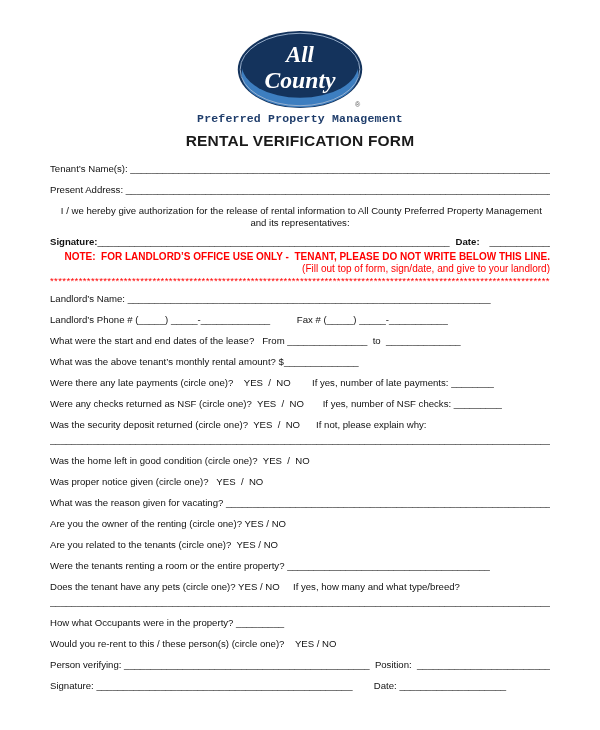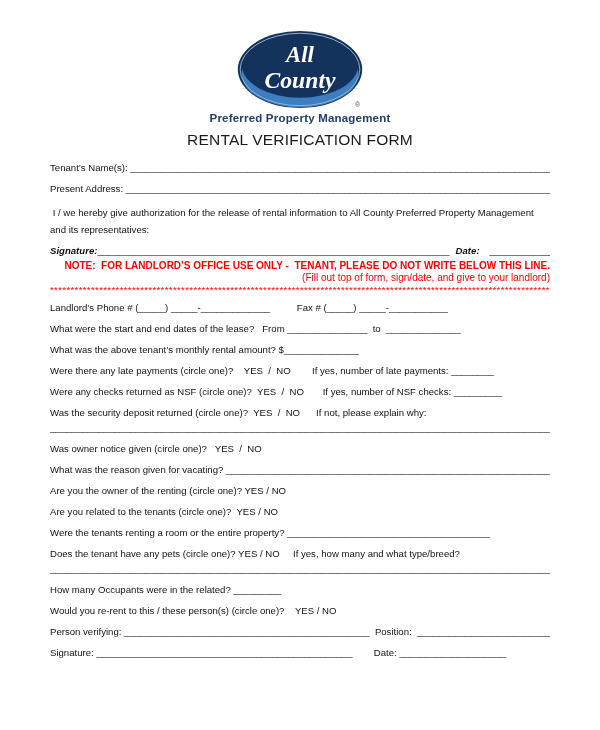--- a/index.html
+++ b/index.html
@@ -7,40 +7,41 @@
   body {
     width: 600px; height: 730px;
     font-family: "Liberation Sans", "DejaVu Sans", sans-serif;
     color: #111111;
   }
   .page { width: 600px; height: 730px; overflow: hidden; background: #ffffff; }
 
   .header { display: flex; flex-direction: column; align-items: center; padding-top: 16px; margin-top: 14px; }
   .logo { display: block; }
   .logo-sub {
-    font-family: Liberation Sans, sans-serif;
+    font-family: Liberation Mono, monospace;
     font-size: 11.5px; font-weight: bold;
     color: #1f3d6b; margin-top: 3px; letter-spacing: .2px;
   }
   .title {
-    font-size: 15.5px; font-weight: normal; color: #1a1a1a;
+    font-size: 15.5px; font-weight: bold; color: #1a1a1a;
     margin-top: 7px; letter-spacing: .2px;
   }
 
   .content { padding: 13px 50px 0 50px; font-size: 9.6px; }
   .frow {
     white-space: pre; overflow: hidden;
     line-height: 12px; margin-bottom: 9px;
   }
   .para {
-    white-space: pre-wrap; line-height: 17px;
+    white-space: pre-wrap; line-height: 12px;
     margin: 1px 0 7px 0;
+    text-align: center;
   }
   .sigrow { margin-bottom: 4px; }
-  .bi { font-weight: bold; font-style: italic; }
+  .bi { font-weight: bold; }
   .date-gap { margin-left: 6px; margin-right: 10px; }
   .red {
     color: #ff0000; text-align: right;
     font-size: 10px; line-height: 10.5px; margin-bottom: 1px;
     white-space: pre; overflow: hidden;
   }
   .red-bold { font-weight: bold; }
   .stars {
     color: #ff0000; font-size: 9.5px; line-height: 11px;
     margin-bottom: 7px; white-space: pre; overflow: hidden; letter-spacing: .4px;
@@ -72,33 +73,35 @@
     <div class="frow">Present Address: _____________________________________________________________________________________________</div>
 
     <div class="para"> I / we hereby give authorization for the release of rental information to All County Preferred Property Management and its representatives:</div>
 
     <div class="frow sigrow"><span class="bi">Signature:</span><span>__________________________________________________________________</span><span class="bi date-gap">Date:</span><span>______________________________</span></div>
 
     <div class="red red-bold">NOTE:  FOR LANDLORD’S OFFICE USE ONLY -  TENANT, PLEASE DO NOT WRITE BELOW THIS LINE.</div>
     <div class="red">(Fill out top of form, sign/date, and give to your landlord)</div>
     <div class="stars">******************************************************************************************************************************************************</div>
 
+    <div class="frow">Landlord’s Name: ____________________________________________________________________</div>
     <div class="frow">Landlord’s Phone # (_____) _____-_____________          Fax # (_____) _____-___________</div>
     <div class="frow">What were the start and end dates of the lease?   From _______________  to  ______________</div>
     <div class="frow">What was the above tenant’s monthly rental amount? $______________</div>
     <div class="frow">Were there any late payments (circle one)?    YES  /  NO        If yes, number of late payments: ________</div>
     <div class="frow">Were any checks returned as NSF (circle one)?  YES  /  NO       If yes, number of NSF checks: _________</div>
     <div class="frow tight">Was the security deposit returned (circle one)?  YES  /  NO      If not, please explain why:</div>
     <div class="frow">______________________________________________________________________________________________________________</div>
-    <div class="frow">Was owner notice given (circle one)?   YES  /  NO</div>
+    <div class="frow">Was the home left in good condition (circle one)?  YES  /  NO</div>
+    <div class="frow">Was proper notice given (circle one)?   YES  /  NO</div>
     <div class="frow">What was the reason given for vacating? __________________________________________________________________________________________</div>
     <div class="frow">Are you the owner of the renting (circle one)? YES / NO</div>
     <div class="frow">Are you related to the tenants (circle one)?  YES / NO</div>
     <div class="frow">Were the tenants renting a room or the entire property? ______________________________________</div>
     <div class="frow tight">Does the tenant have any pets (circle one)? YES / NO     If yes, how many and what type/breed?</div>
     <div class="frow">______________________________________________________________________________________________________________</div>
-    <div class="frow">How many Occupants were in the related? _________</div>
+    <div class="frow">How what Occupants were in the property? _________</div>
     <div class="frow">Would you re-rent to this / these person(s) (circle one)?    YES / NO</div>
     <div class="frow">Person verifying: ______________________________________________  Position:  ______________________________</div>
     <div class="frow">Signature: ________________________________________________        Date: ____________________</div>
 
   </div>
 </div>
 
 </body></html>

